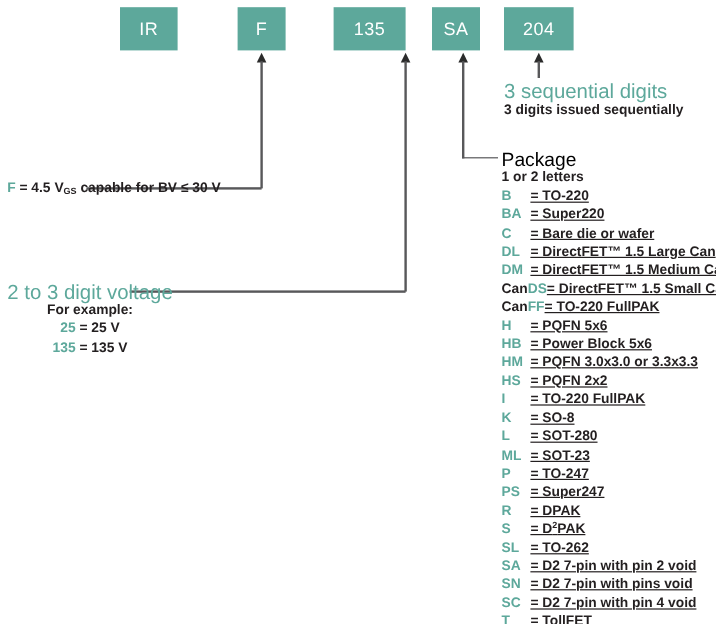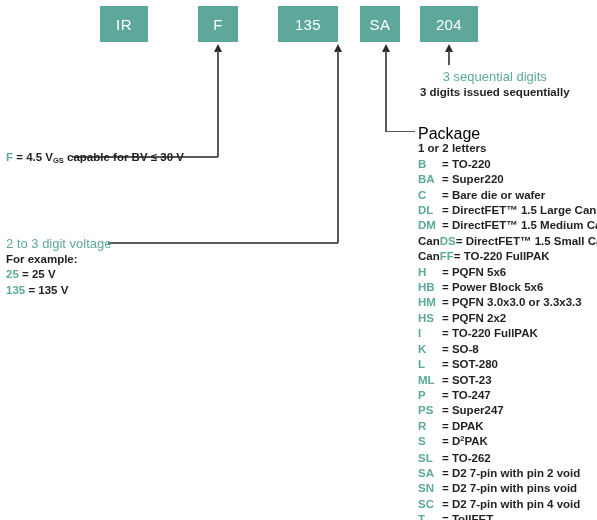--- a/index.html
+++ b/index.html
@@ -21,37 +21,37 @@
   .lead-v{position:absolute;width:1.6px;background:#58585a;}
   .lead-h{position:absolute;height:1.6px;background:#58585a;}
   .arrow-up{
     position:absolute;width:0;height:0;
     border-left:4.5px solid transparent;border-right:4.5px solid transparent;
     border-bottom:8px solid #2b2b2b;
   }
 
   
   .ann{position:absolute;white-space:nowrap;}
-  .ann .hd{color:#5da89b;font-size:13px;text-align:center;}
-  .ann .bd{color:#231f20;font-size:11.5px;font-weight:bold;}
+  .ann .hd{color:#5da89b;font-size:17px;}
+  .ann .bd{color:#231f20;font-size:11.5px;font-weight:bold;text-align:center;}
   .ann .bd .code{color:#5da89b;font-weight:bold;}
   .line{line-height:15.5px;white-space:nowrap;}
   sub{font-size:7.5px;vertical-align:baseline;position:relative;top:2px;}
   sup{font-size:7.5px;vertical-align:baseline;position:relative;top:-4px;}
 
   
   #package-block{position:absolute;left:418px;top:126px;}
   #package-block .hd{display:block;line-height:15.4px;}
   #package-block .sub{display:block;color:#231f20;font-size:11.5px;
         font-weight:bold;line-height:15.4px;}
   .pk-row{display:flex;line-height:15.4px;font-size:11.5px;font-weight:bold;white-space:nowrap;}
   .pk-pre{color:#231f20;}
   .pk-code{color:#5da89b;display:inline-block;}
   .pk-code.w{width:24px;}
-  .pk-desc{color:#231f20;}
+  .pk-desc{color:#231f20;text-decoration:underline;}
 </style>
 </head>
 <body>
 
 <div class="stage">
 
   <div class="pn-box" style="left:100px;width:48px;">IR</div>
   <div class="pn-box" style="left:198px;width:40px;">F</div>
   <div class="pn-box" style="left:278px;width:60px;">135</div>
   <div class="pn-box" style="left:360px;width:40px;">SA</div>

